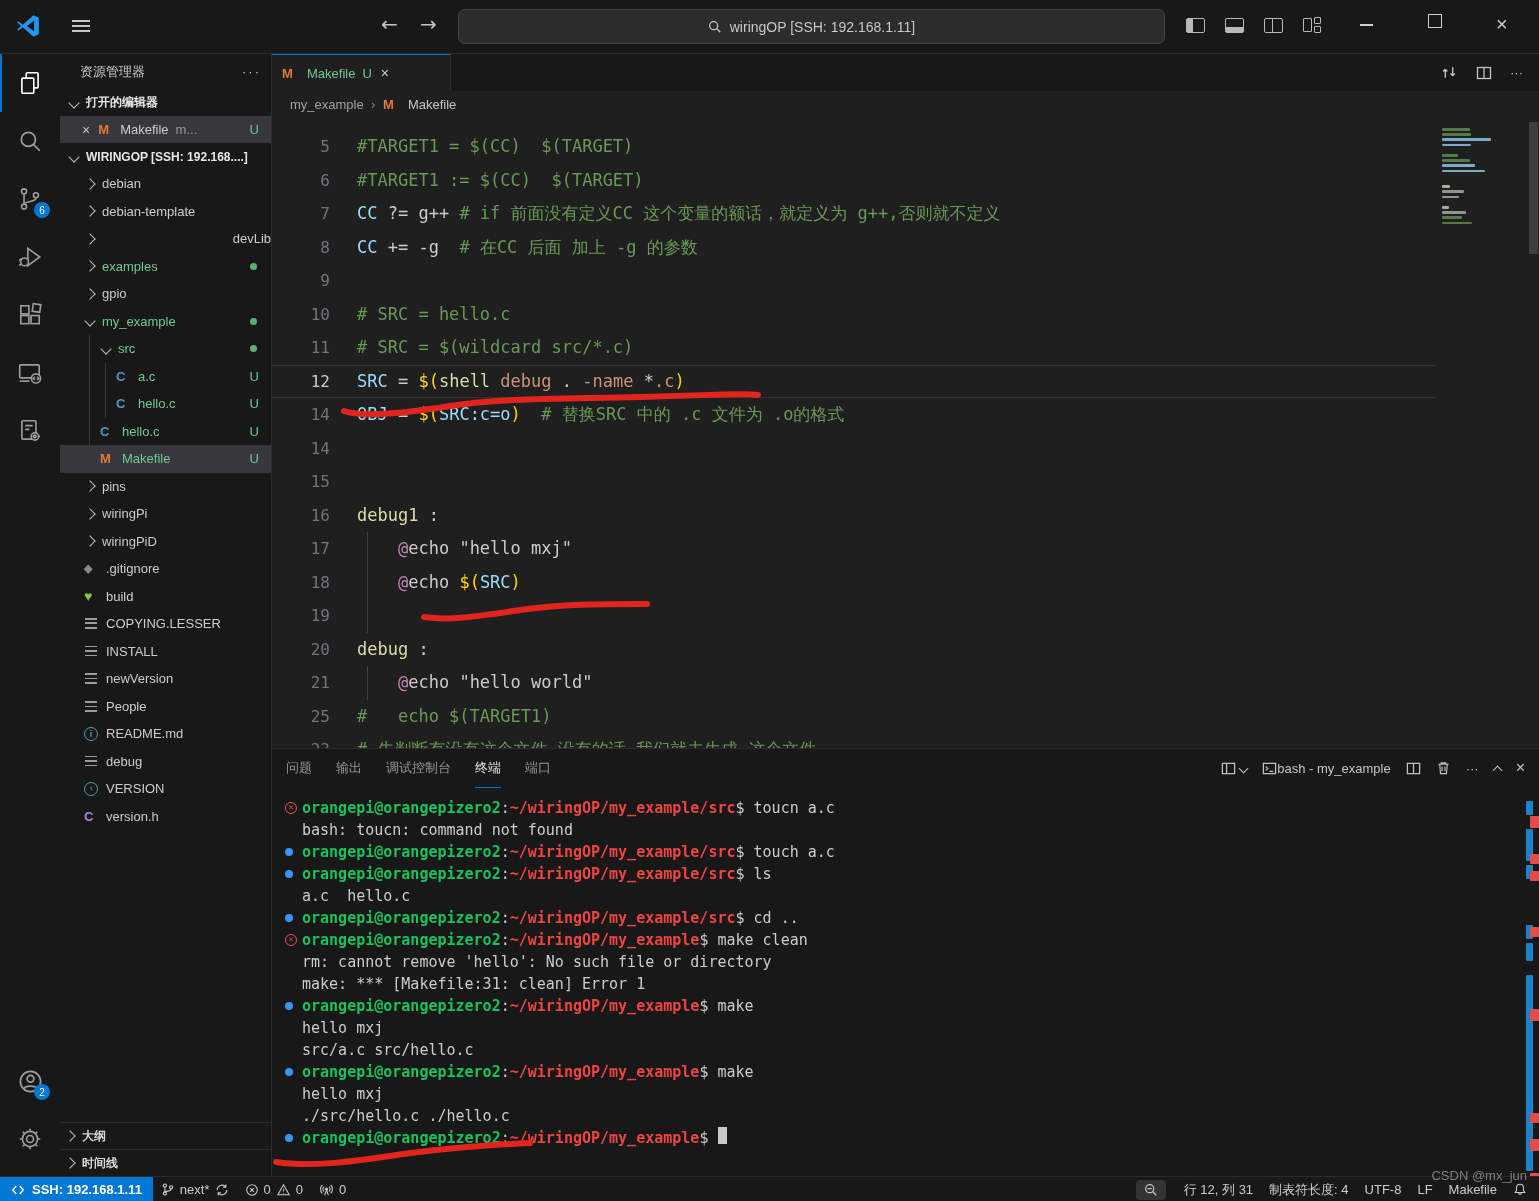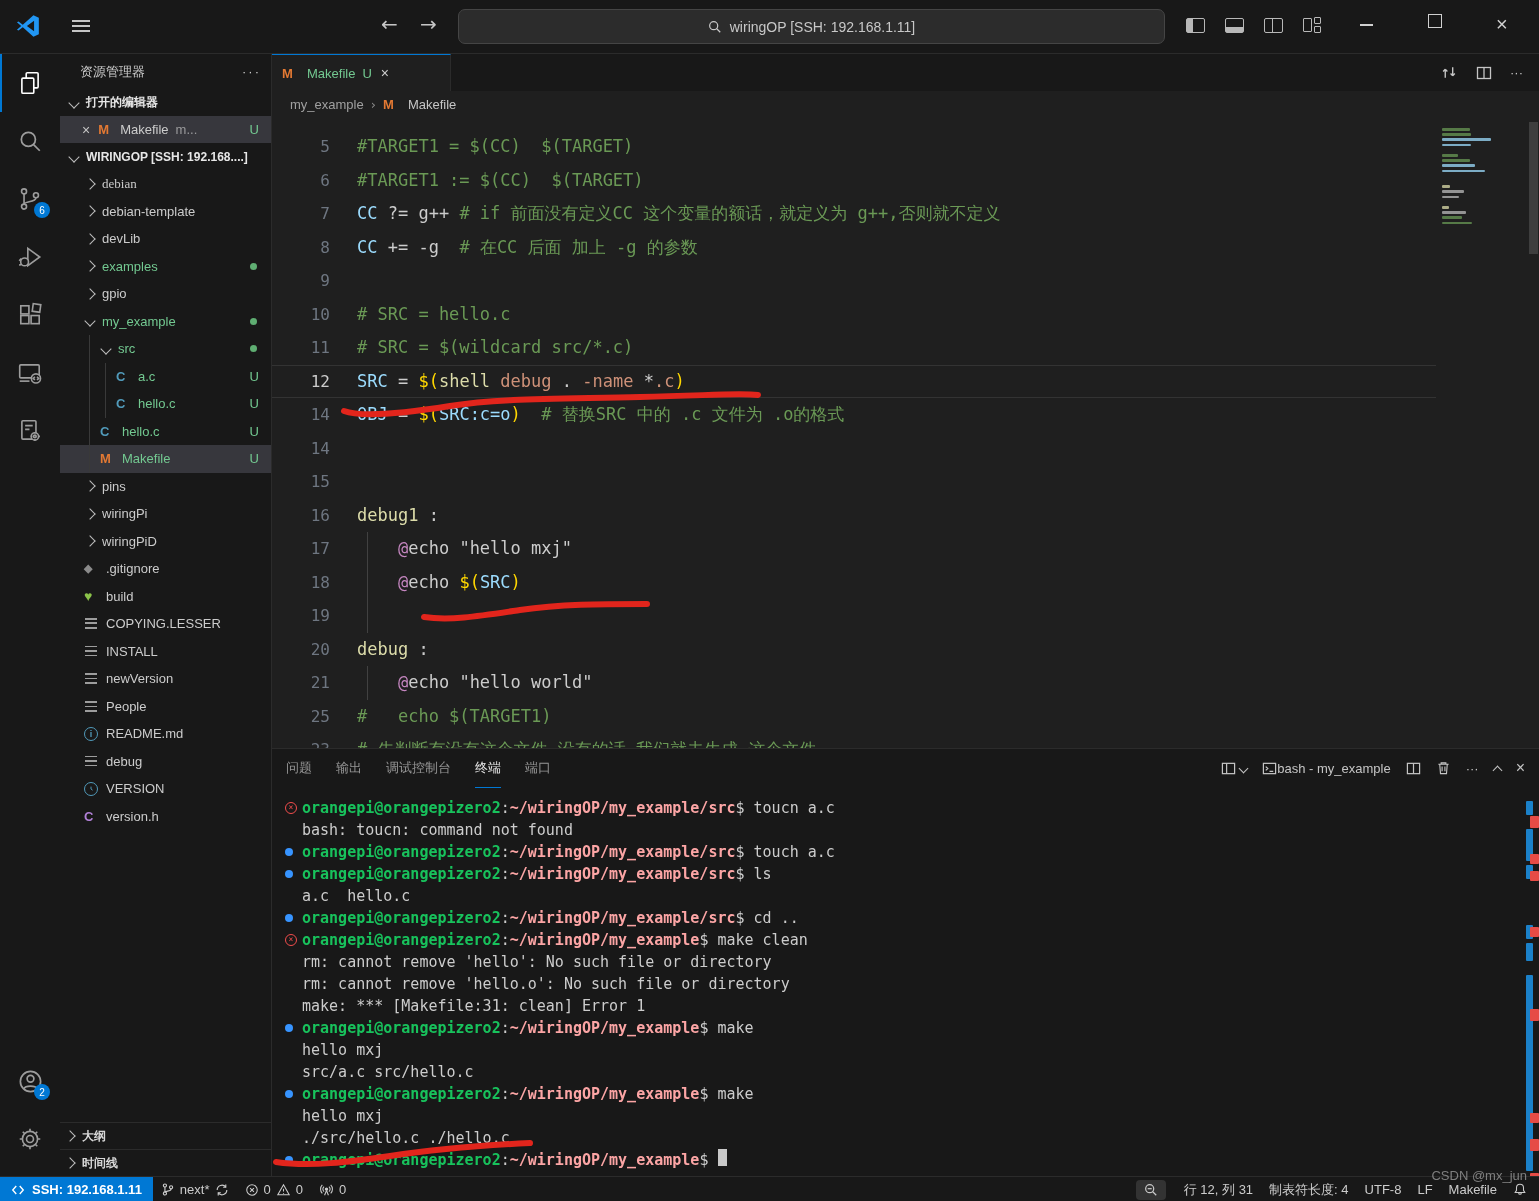--- a/index.html
+++ b/index.html
@@ -85,21 +85,21 @@
   .ptab.active{color:#e7e7e7;border-bottom-color:#0078d4}
   .panel-actions{margin-left:auto;display:flex;align-items:center;gap:15px;color:#c5c5c5}
   .panel-actions>*{cursor:pointer}
   .chev-s{width:6px;height:6px;border-right:1.3px solid #c5c5c5;border-bottom:1.3px solid #c5c5c5;display:inline-block}
   .chev-s.dn{transform:rotate(45deg)}.chev-s.up{transform:rotate(-135deg);margin-top:4px}
   .term{flex:1;padding:10px 0 0 13px;font-family:"DejaVu Sans Mono",monospace;font-size:15px;overflow:hidden}
   .tl{display:flex;height:22px;line-height:22px;white-space:pre}
   .tgut{width:17px;flex:none;display:flex;align-items:center}
   .gok{width:8px;height:8px;border-radius:50%;background:#3794ff}
   .gerr{width:10px;height:10px;border-radius:50%;border:1.3px solid #f14c4c;color:#f14c4c;font-size:8px;line-height:9px;text-align:center}
-  .tu{color:#18c25c;font-weight:bold}.tp{color:#fca5a5;font-weight:bold}.tt{color:#cccccc}.tout{color:#cccccc}
+  .tu{color:#18c25c;font-weight:bold}.tp{color:#ef4444;font-weight:bold}.tt{color:#cccccc}.tout{color:#cccccc}
   .tcur{display:inline-block;width:9px;height:17px;background:#c9c9c9;margin-left:1px;vertical-align:-3px}
   .orm{position:absolute;border-radius:1px}
   
   .statusbar{height:25px;background:#181818;border-top:1px solid #2b2b2b;display:flex;align-items:center;color:#cccccc;position:relative}
   .sb-item{display:flex;align-items:center;gap:5px;padding:0 8px;height:100%;cursor:pointer}
   .sb-item.remote{background:#0078d4;color:#fff;padding:0 11px;font-weight:bold;gap:7px}
   .sb-right{margin-left:auto;display:flex;align-items:center;height:100%}
   .zoombox{background:#333;border-radius:4px;height:20px;display:flex;align-items:center;padding:0 8px;margin-right:10px}
   .watermark{position:absolute;right:12px;top:-9px;color:rgba(160,160,160,.75);font-size:13px;pointer-events:none;z-index:60}
   .overlay{position:absolute;inset:0;pointer-events:none;z-index:50}
@@ -228,29 +228,29 @@
       <span class="fic m-org">M</span>
       <span class="lbl mod">Makefile</span>
       <span class="lbl mod" style="opacity:.65;margin-left:7px">m...</span>
       <span class="badge-u">U</span>
     </div>
     <div class="sec-hd">
       <span class="chev down"></span>
       <span>WIRINGOP [SSH: 192.168....]</span>
     </div>
     <div class="tree" id="tree">
-        <div class="trow" style="padding-left: 20px; font-family: Liberation Serif, serif;">
+        <div class="trow" style="padding-left: 20px;">
           <span class="chev"></span>
           <span class="lbl">debian</span>
         </div>
         <div class="trow" style="padding-left: 20px;">
           <span class="chev"></span>
           <span class="lbl">debian-template</span>
         </div>
-        <div class="trow" style="padding-left: 20px;">
+        <div class="trow" style="padding-left: 20px; justify-content: space-between;">
           <span class="chev"></span>
           <span class="lbl">devLib</span>
         </div>
         <div class="trow" style="padding-left: 20px;">
           <span class="chev"></span>
           <span class="lbl mod">examples</span>
           <span class="dot"></span>
         </div>
         <div class="trow" style="padding-left: 20px;">
           <span class="chev"></span>
@@ -460,21 +460,20 @@
       </div>
       <div class="term" id="term">
           <div class="tl"><span class="tgut"><span class="gerr">×</span></span><span class="tu">orangepi@orangepizero2</span><span class="tt">:</span><span class="tp">~/wiringOP/my_example/src</span><span class="tt">$ </span><span class="tt">toucn a.c</span></div>
           <div class="tl"><span class="tgut"></span><span class="tout">bash: toucn: command not found</span></div>
           <div class="tl"><span class="tgut"><span class="gok"></span></span><span class="tu">orangepi@orangepizero2</span><span class="tt">:</span><span class="tp">~/wiringOP/my_example/src</span><span class="tt">$ </span><span class="tt">touch a.c</span></div>
           <div class="tl"><span class="tgut"><span class="gok"></span></span><span class="tu">orangepi@orangepizero2</span><span class="tt">:</span><span class="tp">~/wiringOP/my_example/src</span><span class="tt">$ </span><span class="tt">ls</span></div>
           <div class="tl"><span class="tgut"></span><span class="tout">a.c  hello.c</span></div>
           <div class="tl"><span class="tgut"><span class="gok"></span></span><span class="tu">orangepi@orangepizero2</span><span class="tt">:</span><span class="tp">~/wiringOP/my_example/src</span><span class="tt">$ </span><span class="tt">cd ..</span></div>
           <div class="tl"><span class="tgut"><span class="gerr">×</span></span><span class="tu">orangepi@orangepizero2</span><span class="tt">:</span><span class="tp">~/wiringOP/my_example</span><span class="tt">$ </span><span class="tt">make clean</span></div>
           <div class="tl"><span class="tgut"></span><span class="tout">rm: cannot remove 'hello': No such file or directory</span></div>
-          <div class="tl"><span class="tgut"></span><span class="tout">rm: cannot remove 'hello.o': No such file or directory</span></div>
           <div class="tl"><span class="tgut"></span><span class="tout">make: *** [Makefile:31: clean] Error 1</span></div>
           <div class="tl"><span class="tgut"><span class="gok"></span></span><span class="tu">orangepi@orangepizero2</span><span class="tt">:</span><span class="tp">~/wiringOP/my_example</span><span class="tt">$ </span><span class="tt">make</span></div>
           <div class="tl"><span class="tgut"></span><span class="tout">hello mxj</span></div>
           <div class="tl"><span class="tgut"></span><span class="tout">src/a.c src/hello.c</span></div>
           <div class="tl"><span class="tgut"><span class="gok"></span></span><span class="tu">orangepi@orangepizero2</span><span class="tt">:</span><span class="tp">~/wiringOP/my_example</span><span class="tt">$ </span><span class="tt">make</span></div>
           <div class="tl"><span class="tgut"></span><span class="tout">hello mxj</span></div>
           <div class="tl"><span class="tgut"></span><span class="tout">./src/hello.c ./hello.c</span></div>
           <div class="tl"><span class="tgut"><span class="gok"></span></span><span class="tu">orangepi@orangepizero2</span><span class="tt">:</span><span class="tp">~/wiringOP/my_example</span><span class="tt">$ </span><span class="tcur"></span></div>
         </div>
       <div id="ruler"></div>

